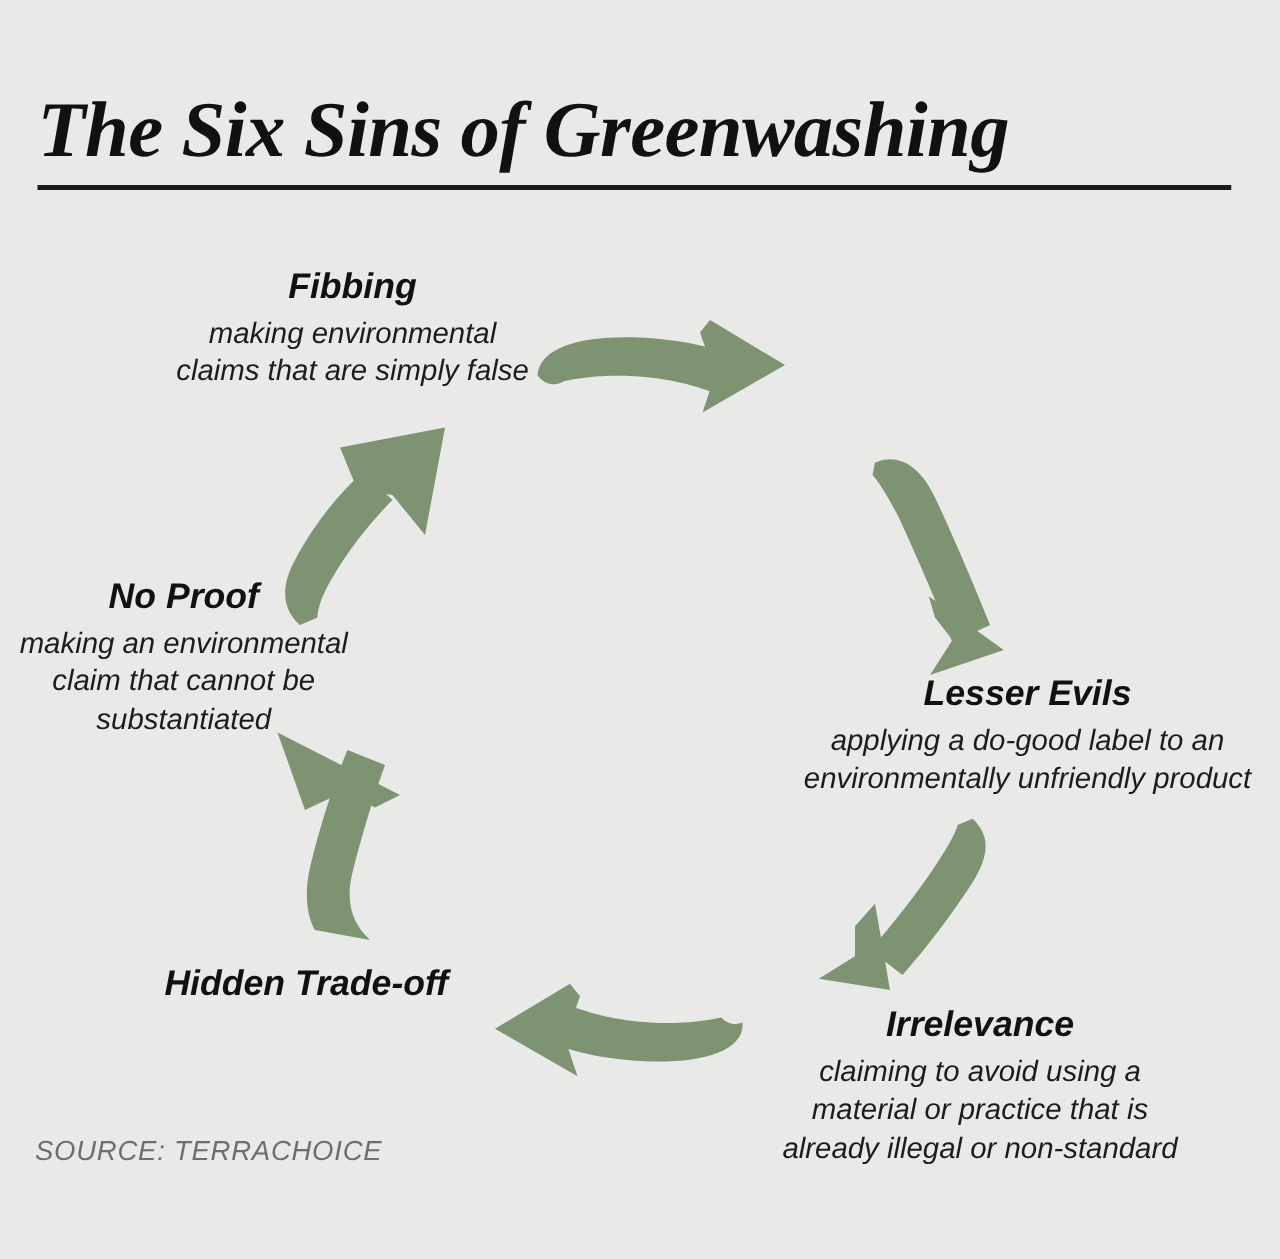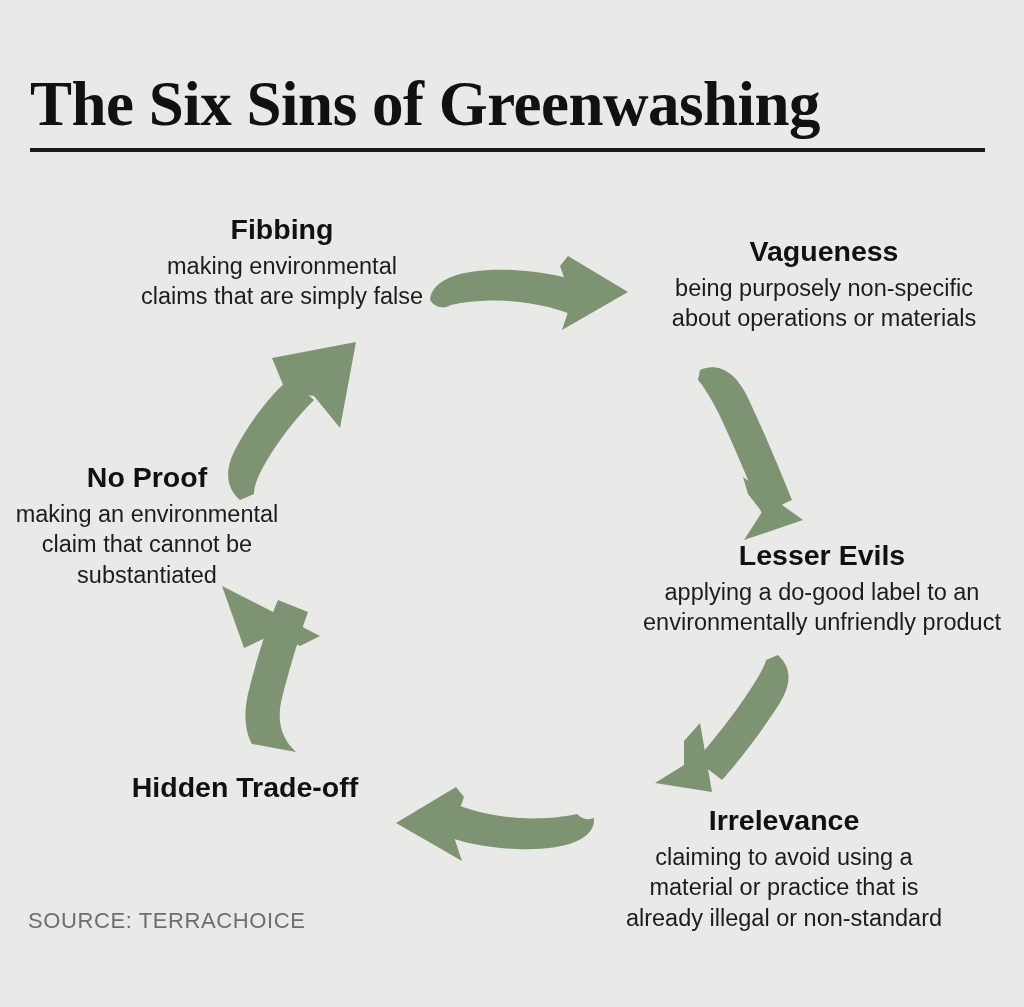--- a/index.html
+++ b/index.html
@@ -7,20 +7,21 @@
     padding: 0;
     background: #e9e9e7;
   }
   #page {
     position: relative;
     width: 1024px;
     height: 1007px;
     background: #e9e9e7;
     overflow: hidden;
     font-family: "Liberation Sans", sans-serif;
+    font-style: italic;
     -webkit-font-smoothing: antialiased;
   }
 
   
   #title {
     position: absolute;
     left: 30px;
     top: 29px;
     width: 960px;
     font-family: "Liberation Serif", serif;
@@ -167,25 +168,20 @@
       </g>
     </g>
   </svg>
 
   <div class="node align-center" id="node-fibbing">
     <div class="node-title">Fibbing</div>
     <div class="node-desc">making environmental
 claims that are simply false</div>
   </div>
 
-  <div class="node align-center" id="node-vagueness">
-    <div class="node-title">Vagueness</div>
-    <div class="node-desc">being purposely non-specific
-about operations or materials</div>
-  </div>
 
   <div class="node align-center" id="node-irrelevance">
     <div class="node-title">Irrelevance</div>
     <div class="node-desc">claiming to avoid using a
 material or practice that is
 already illegal or non-standard</div>
   </div>
 
   <div class="node align-center" id="node-lesser-evils">
     <div class="node-title">Lesser Evils</div>

